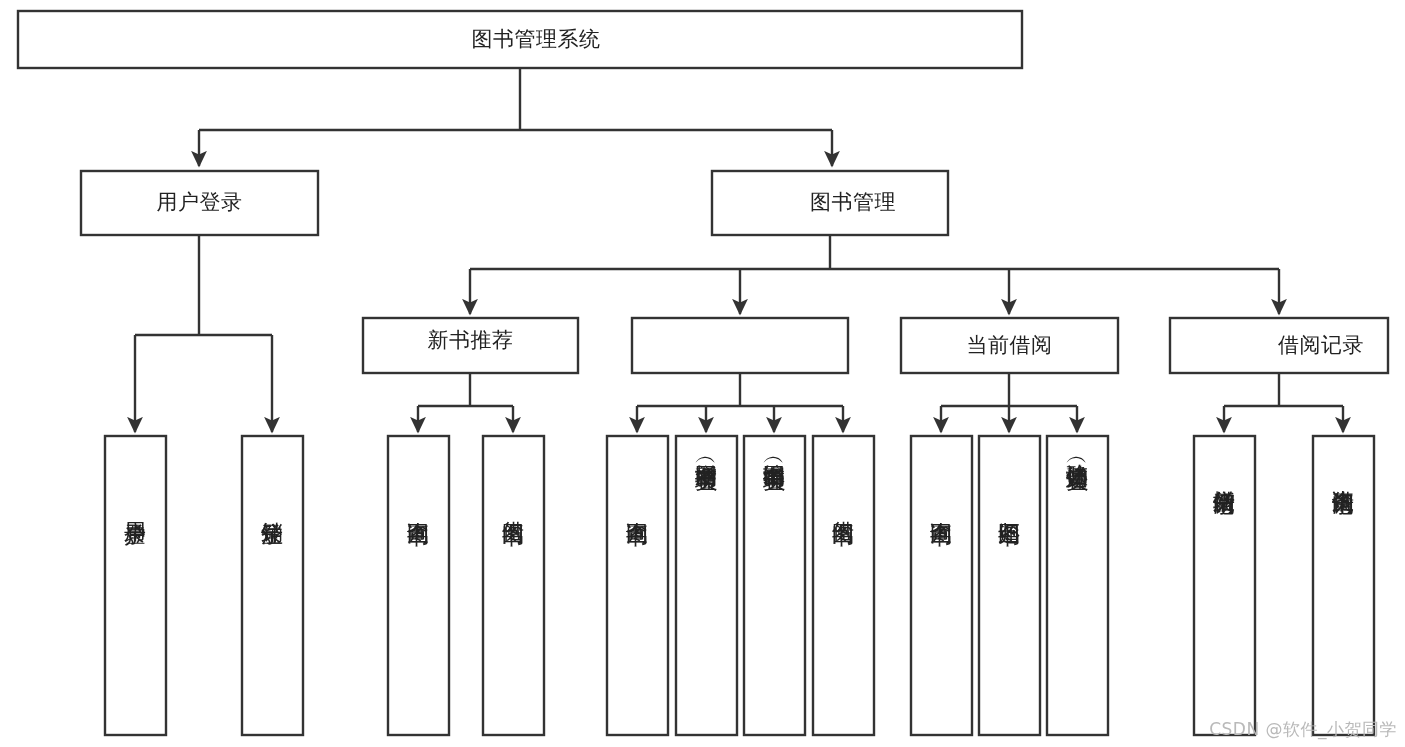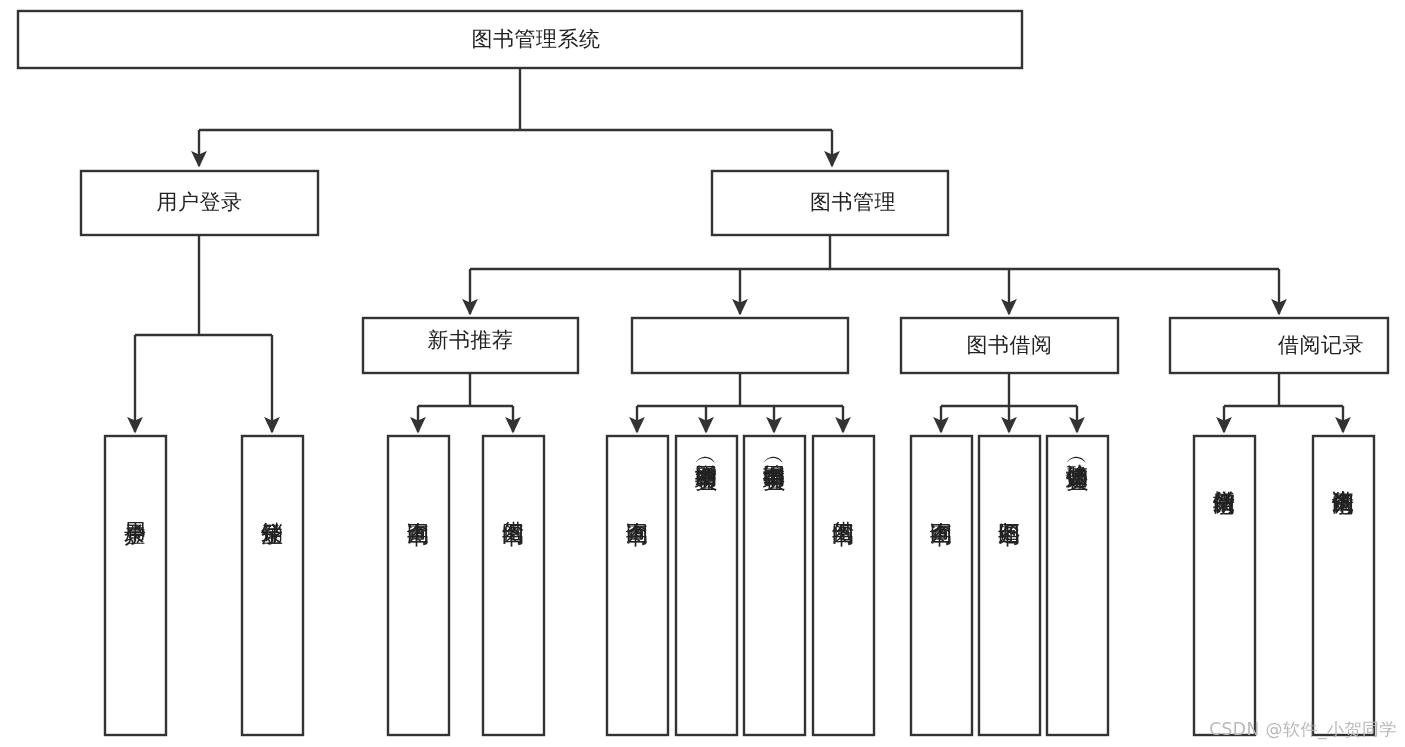--- a/index.html
+++ b/index.html
@@ -150,21 +150,21 @@
     <rect class="node-box" x="1194" y="436" width="61" height="299"></rect>
     <rect class="node-box" x="1313" y="436" width="61" height="299"></rect>
   </svg>
 
   <div class="node-label horizontal" style="left:34px; top:11px; width:1004px; height:57px;">图书管理系统</div>
 
   <div class="node-label horizontal" style="left:81px; top:171px; width:237px; height:64px;">用户登录</div>
   <div class="node-label horizontal" style="left:712px; top:171px; width:236px; height:64px;padding-left:23px;">图书管理</div>
 
   <div class="node-label horizontal" style="left:363px; top:318px; width:215px; height:46px;">新书推荐</div>
-  <div class="node-label horizontal" style="left:901px; top:318px; width:217px; height:55px;">图书借阅</div>
+  <div class="node-label horizontal" style="left:901px; top:318px; width:217px; height:55px;">当前借阅</div>
   <div class="node-label horizontal" style="left:1170px; top:318px; width:218px; height:55px;padding-left:42px;">借阅记录</div>
 
   <div class="node-label vertical" style="left:105px; top:498px; width:61px; height:237px;">用户登录</div>
   <div class="node-label vertical" style="left:242px; top:498px; width:61px; height:237px;">注销登录</div>
 
   <div class="node-label vertical" style="left:388px; top:498px; width:61px; height:237px;">查询图书</div>
   <div class="node-label vertical" style="left:483px; top:498px; width:61px; height:237px;">借阅图书</div>
 
   <div class="node-label vertical" style="left:607px; top:498px; width:61px; height:237px;">查询图书</div>
   <div class="node-label vertical" style="left:676px; top:440px; width:61px; height:295px;">新增图书（管理员）</div>

